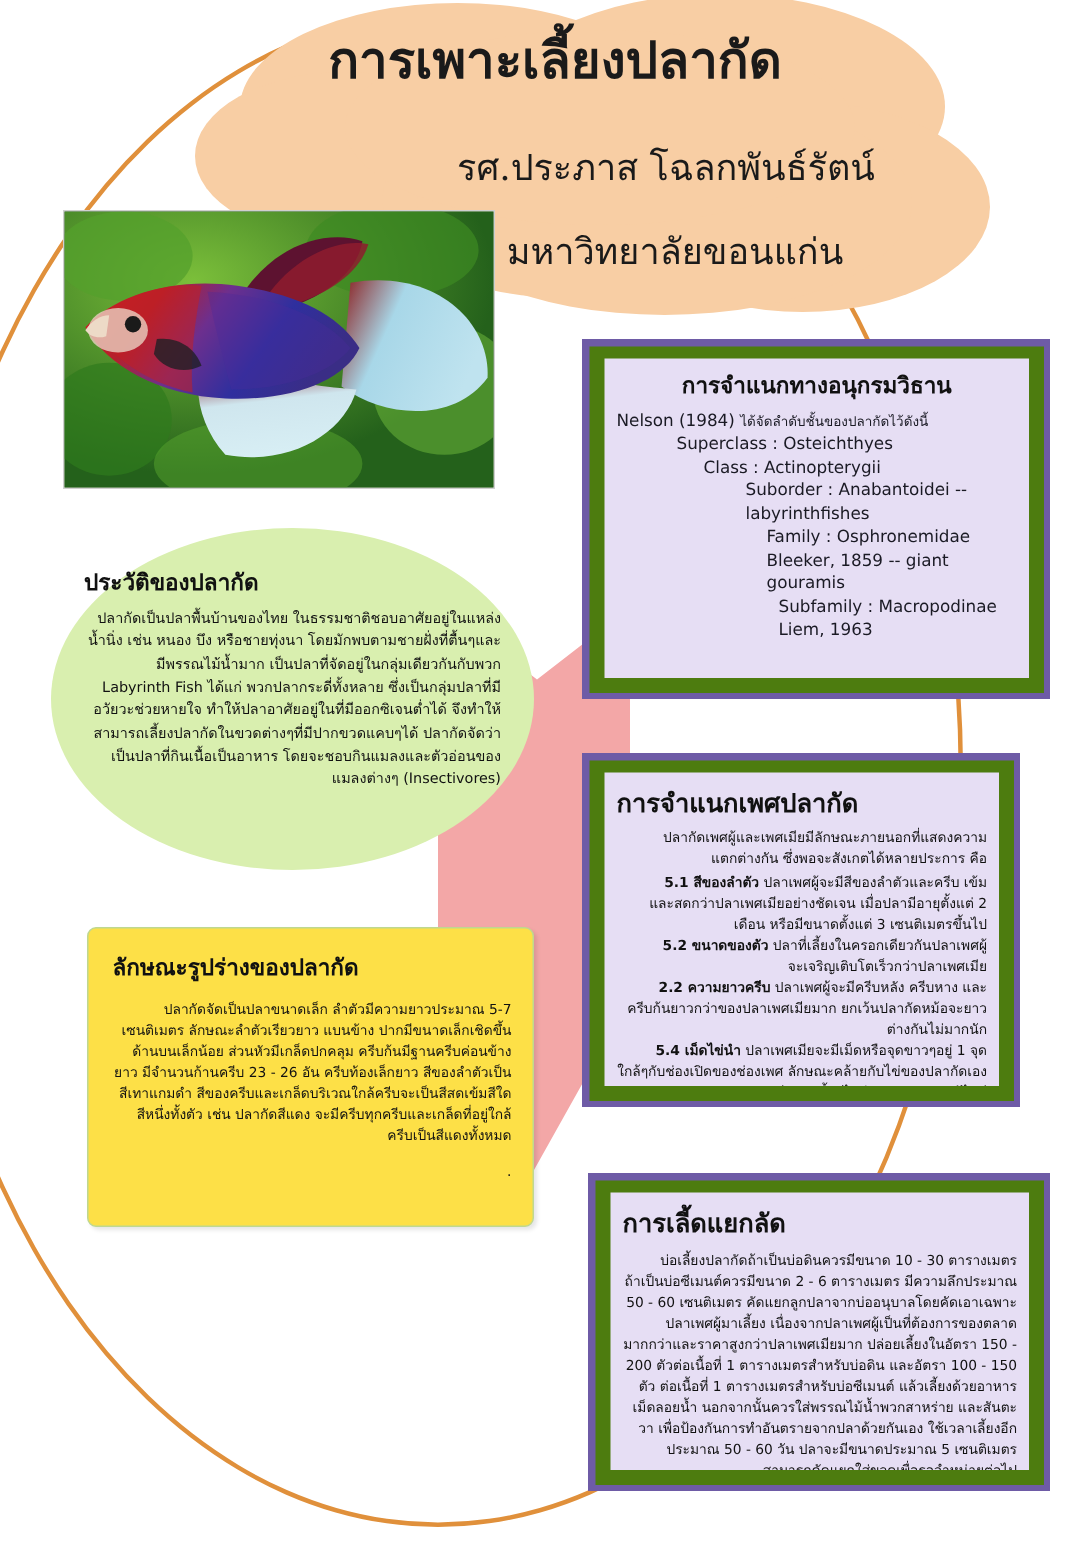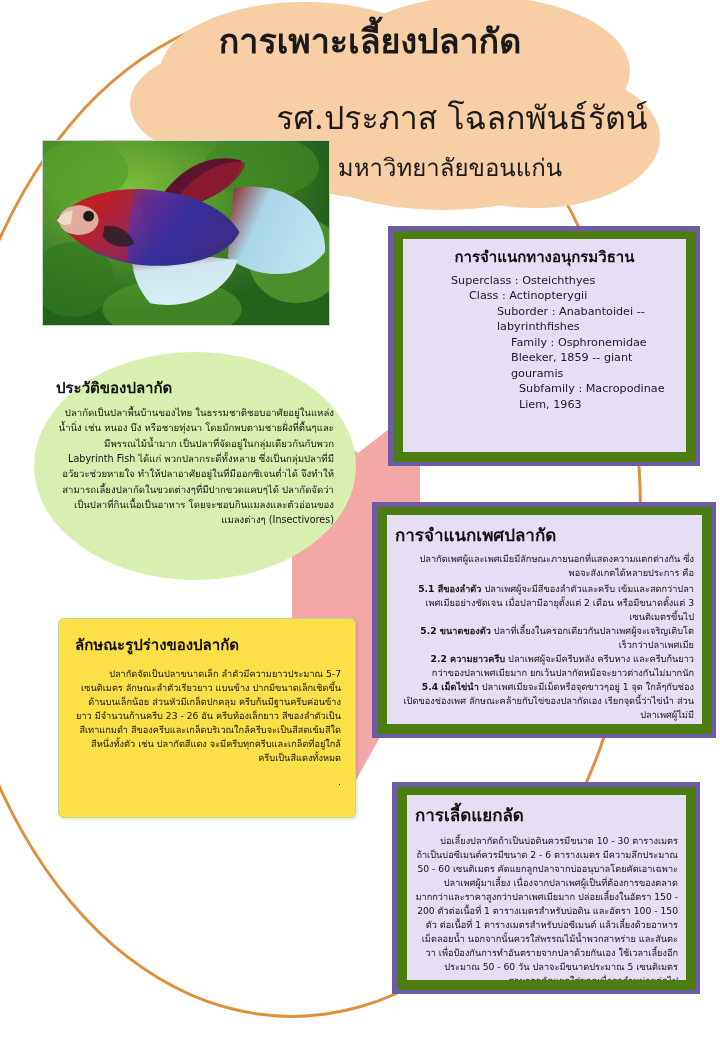--- a/index.html
+++ b/index.html
@@ -65,24 +65,24 @@
     width: 430px;
     text-align: center;
     font-size: 34px;
     font-weight: bold;
     color: #1a1a1a;
     line-height: 1.15;
     letter-spacing: 0px;
   }
   #title-author {
     position: absolute;
-    left: 262px; top: 92px;
+    left: 244px; top: 92px;
     width: 400px;
     text-align: center;
-    font-size: 32px;
+    font-size: 24px;
     color: #1a1a1a;
     font-family: "DejaVu Serif", "Liberation Serif", serif;
   }
   #title-affil {
     position: absolute;
     left: 250px; top: 148px;
     width: 400px;
     text-align: center;
     font-size: 24px;
     color: #1a1a1a;
@@ -243,36 +243,40 @@
       <circle cx="46" cy="76" r="5.5" fill="#1a1a1a"></circle>
       <path d="M14,80 C18,74 24,70 30,70 L28,84 C22,86 17,84 14,80 Z" fill="#eddac7"></path>
 
       <path d="M62,86 C76,84 88,92 92,104 C80,110 66,106 60,96 Z" fill="#1f1f24" opacity="0.8"></path>
     </svg>
   </div>
 
   <div class="panel-purple" id="taxonomy-panel" style="left:388px; top:226px; width:312px; height:240px;">
     <div class="panel-inner">
       <div class="panel-head">การจำแนกทางอนุกรมวิธาน</div>
+      <div class="tax-line">
+        <span>Nelson (1984)</span>
+        <span style="font-size:9px;">ได้จัดลำดับชั้นของปลากัดไว้ดังนี้</span>
+      </div>
       <div id="taxonomy-ranks">
           <div class="tax-line indent-1"><span class="tax-rank">Superclass</span><span>   :  Osteichthyes</span></div>
           <div class="tax-line indent-2"><span class="tax-rank">Class</span><span>   :  Actinopterygii</span></div>
           <div class="tax-line indent-4"><span class="tax-rank">Suborder</span><span>   :  Anabantoidei  -- labyrinthfishes</span></div>
           <div class="tax-line indent-5"><span class="tax-rank">Family</span><span>   :  Osphronemidae Bleeker, 1859 -- giant gouramis</span></div>
           <div class="tax-line indent-6"><span class="tax-rank">Subfamily</span><span>   :  Macropodinae Liem, 1963</span></div>
         </div>
     </div>
   </div>
 
   <div id="history-oval">
     <div class="head-title-green">ประวัติของปลากัด</div>
     <div class="body-text lg">ปลากัดเป็นปลาพื้นบ้านของไทย  ในธรรมชาติชอบอาศัยอยู่ในแหล่งน้ำนิ่ง เช่น หนอง  บึง  หรือชายทุ่งนา  โดยมักพบตามชายฝั่งที่ตื้นๆและมีพรรณไม้น้ำมาก  เป็นปลาที่จัดอยู่ในกลุ่มเดียวกันกับพวก Labyrinth  Fish  ได้แก่  พวกปลากระดี่ทั้งหลาย  ซึ่งเป็นกลุ่มปลาที่มีอวัยวะช่วยหายใจ  ทำให้ปลาอาศัยอยู่ในที่มีออกซิเจนต่ำได้  จึงทำให้สามารถเลี้ยงปลากัดในขวดต่างๆที่มีปากขวดแคบๆได้  ปลากัดจัดว่าเป็นปลาที่กินเนื้อเป็นอาหาร   โดยจะชอบกินแมลงและตัวอ่อนของแมลงต่างๆ (Insectivores)</div>
   </div>
 
-  <div class="panel-purple" id="sexing-panel" style="left:372px; top:502px; width:344px; height:236px;">
+  <div class="panel-purple" id="sexing-panel" style="left:388px; top:502px; width:292px; height:236px;">
     <div class="panel-inner">
       <div class="panel-head left">การจำแนกเพศปลากัด</div>
       <div class="body-text hang" style="margin-bottom:2px;">ปลากัดเพศผู้และเพศเมียมีลักษณะภายนอกที่แสดงความแตกต่างกัน  ซึ่งพอจะสังเกตได้หลายประการ  คือ</div>
       <div id="sexing-items">
           <div class="body-text hang"><b class="lead">5.1 สีของลำตัว</b><span>  ปลาเพศผู้จะมีสีของลำตัวและครีบ  เข้มและสดกว่าปลาเพศเมียอย่างชัดเจน  เมื่อปลามีอายุตั้งแต่ 2 เดือน หรือมีขนาดตั้งแต่ 3 เซนติเมตรขึ้นไป</span></div>
           <div class="body-text hang"><b class="lead">5.2 ขนาดของตัว</b><span>  ปลาที่เลี้ยงในครอกเดียวกันปลาเพศผู้จะเจริญเติบโตเร็วกว่าปลาเพศเมีย</span></div>
           <div class="body-text hang"><b class="lead">2.2 ความยาวครีบ</b><span>  ปลาเพศผู้จะมีครีบหลัง  ครีบหาง  และครีบก้นยาวกว่าของปลาเพศเมียมาก  ยกเว้นปลากัดหม้อจะยาวต่างกันไม่มากนัก</span></div>
           <div class="body-text hang"><b class="lead">5.4 เม็ดไข่นำ</b><span>  ปลาเพศเมียจะมีเม็ดหรือจุดขาวๆอยู่ 1 จุด  ใกล้ๆกับช่องเปิดของช่องเพศ  ลักษณะคล้ายกับไข่ของปลากัดเอง  เรียกจุดนี้ว่าไข่นำ  ส่วนปลาเพศผู้ไม่มี</span></div>
         </div>
     </div>

